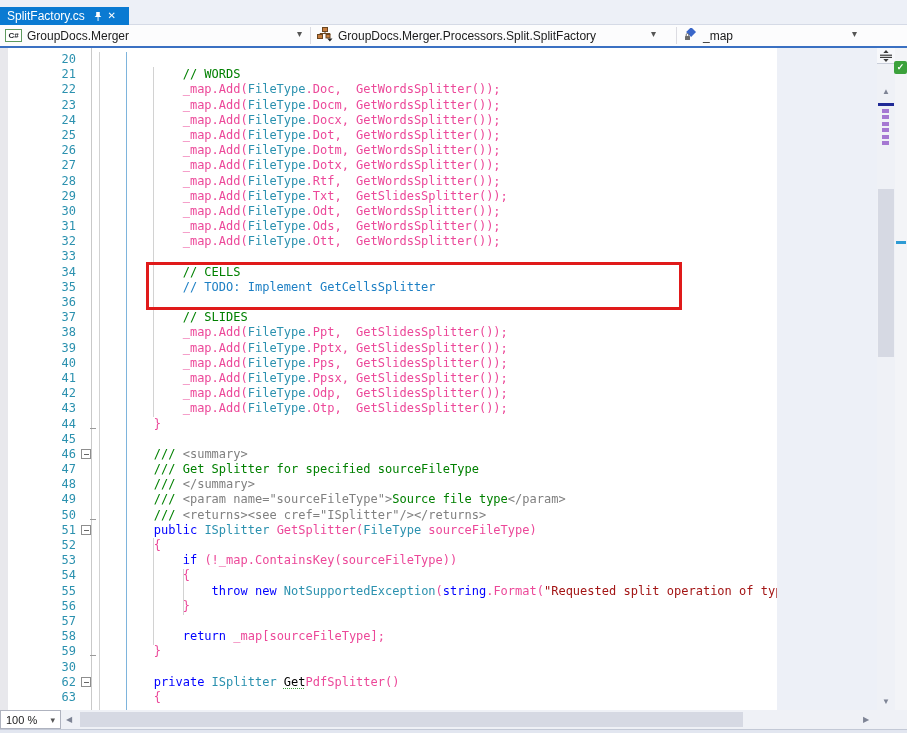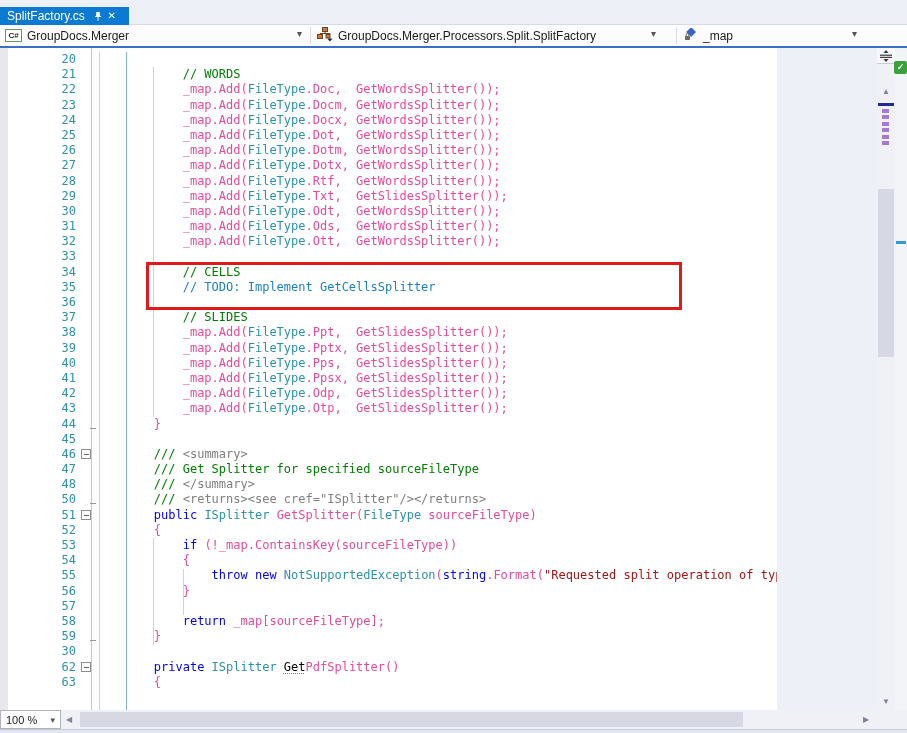--- a/index.html
+++ b/index.html
@@ -158,20 +158,21 @@
         <div class="row"><span class="num">39</span><span class="foldcell"></span><span class="code"><span class="tk-p">            _map.Add(</span><span class="tk-t">FileType</span><span class="tk-p">.Pptx, GetSlidesSplitter());</span></span></div>
         <div class="row"><span class="num">40</span><span class="foldcell"></span><span class="code"><span class="tk-p">            _map.Add(</span><span class="tk-t">FileType</span><span class="tk-p">.Pps,  GetSlidesSplitter());</span></span></div>
         <div class="row"><span class="num">41</span><span class="foldcell"></span><span class="code"><span class="tk-p">            _map.Add(</span><span class="tk-t">FileType</span><span class="tk-p">.Ppsx, GetSlidesSplitter());</span></span></div>
         <div class="row"><span class="num">42</span><span class="foldcell"></span><span class="code"><span class="tk-p">            _map.Add(</span><span class="tk-t">FileType</span><span class="tk-p">.Odp,  GetSlidesSplitter());</span></span></div>
         <div class="row"><span class="num">43</span><span class="foldcell"></span><span class="code"><span class="tk-p">            _map.Add(</span><span class="tk-t">FileType</span><span class="tk-p">.Otp,  GetSlidesSplitter());</span></span></div>
         <div class="row"><span class="num">44</span><span class="foldcell"><i class="tick"></i></span><span class="code"><span class="tk-p">        }</span></span></div>
         <div class="row"><span class="num">45</span><span class="foldcell"></span><span class="code"></span></div>
         <div class="row"><span class="num">46</span><span class="foldcell"><i class="foldbox"></i></span><span class="code"><span class="tk-c">        /// </span><span class="tk-g">&lt;summary&gt;</span></span></div>
         <div class="row"><span class="num">47</span><span class="foldcell"></span><span class="code"><span class="tk-c">        /// Get Splitter for specified sourceFileType</span></span></div>
         <div class="row"><span class="num">48</span><span class="foldcell"></span><span class="code"><span class="tk-c">        /// </span><span class="tk-g">&lt;/summary&gt;</span></span></div>
+        <div class="row"><span class="num">49</span><span class="foldcell"></span><span class="code"><span class="tk-c">        /// </span><span class="tk-g">&lt;param name="sourceFileType"&gt;</span><span class="tk-c">Source file type</span><span class="tk-g">&lt;/param&gt;</span></span></div>
         <div class="row"><span class="num">50</span><span class="foldcell"><i class="tick"></i></span><span class="code"><span class="tk-c">        /// </span><span class="tk-g">&lt;returns&gt;&lt;see cref="ISplitter"/&gt;&lt;/returns&gt;</span></span></div>
         <div class="row"><span class="num">51</span><span class="foldcell"><i class="foldbox"></i></span><span class="code"><span class="tk-k">        public </span><span class="tk-t">ISplitter </span><span class="tk-p">GetSplitter(</span><span class="tk-t">FileType</span><span class="tk-p"> sourceFileType)</span></span></div>
         <div class="row"><span class="num">52</span><span class="foldcell"></span><span class="code"><span class="tk-p">        {</span></span></div>
         <div class="row"><span class="num">53</span><span class="foldcell"></span><span class="code"><span class="tk-k">            if </span><span class="tk-p">(!_map.ContainsKey(sourceFileType))</span></span></div>
         <div class="row"><span class="num">54</span><span class="foldcell"></span><span class="code"><span class="tk-p">            {</span></span></div>
         <div class="row"><span class="num">55</span><span class="foldcell"></span><span class="code"><span class="tk-k">                throw </span><span class="tk-k">new </span><span class="tk-t">NotSupportedException</span><span class="tk-p">(</span><span class="tk-k">string</span><span class="tk-p">.Format(</span><span class="tk-s">"Requested split operation of type '</span><span class="tk-f">{0}</span><span class="tk-s">' is not su</span></span></div>
         <div class="row"><span class="num">56</span><span class="foldcell"></span><span class="code"><span class="tk-p">            }</span></span></div>
         <div class="row"><span class="num">57</span><span class="foldcell"></span><span class="code"></span></div>
         <div class="row"><span class="num">58</span><span class="foldcell"></span><span class="code"><span class="tk-k">            return </span><span class="tk-p">_map[sourceFileType];</span></span></div>
         <div class="row"><span class="num">59</span><span class="foldcell"><i class="tick"></i></span><span class="code"><span class="tk-p">        }</span></span></div>

